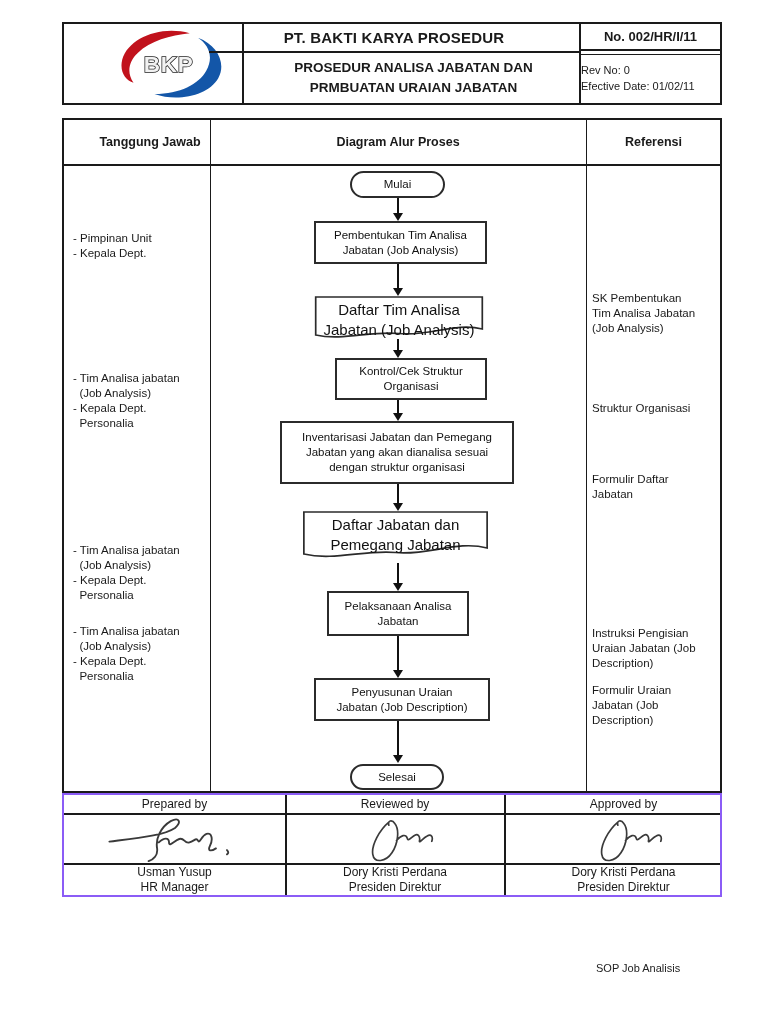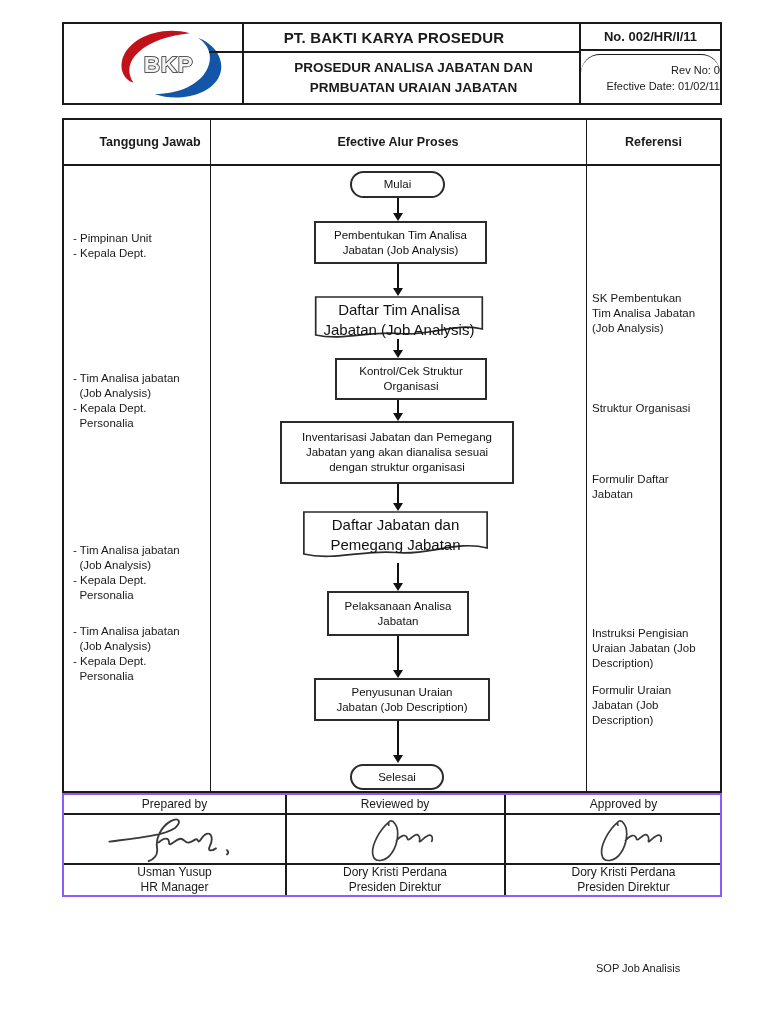--- a/index.html
+++ b/index.html
@@ -21,22 +21,22 @@
          font-weight:bold; font-size:15px; letter-spacing:.2px; }
   .hdr-doc-title { position:absolute; left:0; top:29px; bottom:0; width:100%;
          display:flex; align-items:center; justify-content:center; text-align:center;
          font-weight:bold; font-size:13.5px; line-height:1.45; white-space:pre-line;padding-left:39px; }
   .hdr-no-cell { position:absolute; left:517px; top:0; right:0; height:100%; }
   .hdr-doc-no { position:absolute; left:0; top:0; width:100%; height:27px;
          border-bottom:2px solid #1a1a1a; display:flex; align-items:center; justify-content:center;
          font-weight:bold; font-size:13px; }
   .hdr-rev { position:absolute; left:0; top:30px; bottom:0; width:100%;
          border-top:1.5px solid #1a1a1a;
-         display:flex; flex-direction:column; align-items:flex-end; justify-content:center;
-         font-size:11px; line-height:1.45; text-align:center;border-radius:19px; }
+         display:flex; flex-direction:column; align-items:flex-start; justify-content:center;
+         font-size:11px; line-height:1.45; text-align:center; }
 
   
   .main { position:absolute; left:62px; top:118px; width:660px; height:675px;
           border:2px solid #1a1a1a; background:#fff; }
   .vline { position:absolute; top:0; bottom:0; width:1.6px; background:#1a1a1a; }
   .v1 { left:145.5px; } .v2 { left:521.5px; }
   .main-head-line { position:absolute; left:0; right:0; top:44px; height:1.6px; background:#1a1a1a; }
   .col-head { position:absolute; top:0; height:44px; display:flex; align-items:center;
           justify-content:center; font-weight:bold; font-size:12.5px; }
   .ch1 { left:0; width:145px;padding-left:27px; } .ch2 { left:147px; width:374px; } .ch3 { left:523px; right:0; }
@@ -103,21 +103,21 @@
       </div>
     </div>
   </div>
 
   <div class="main">
     <div class="vline v1"></div>
     <div class="vline v2"></div>
     <div class="main-head-line"></div>
 
     <div class="col-head ch1">Tanggung Jawab</div>
-    <div class="col-head ch2">Efective Alur Proses</div>
+    <div class="col-head ch2">Diagram Alur Proses</div>
     <div class="col-head ch3">Referensi</div>
 
     <div class="resp-block" style="top:111px">- Pimpinan Unit
 - Kepala Dept.</div>
     <div class="resp-block" style="top:251px">- Tim Analisa jabatan
   (Job Analysis)
 - Kepala Dept.
   Personalia</div>
     <div class="resp-block" style="top:423px">- Tim Analisa jabatan
   (Job Analysis)

